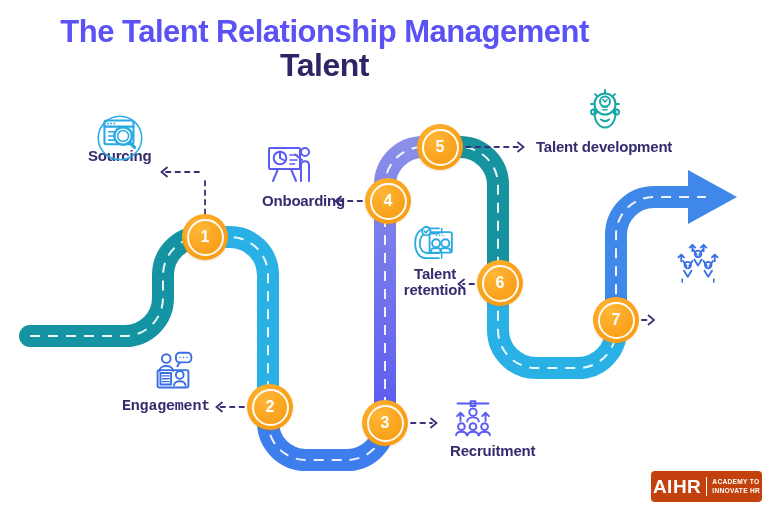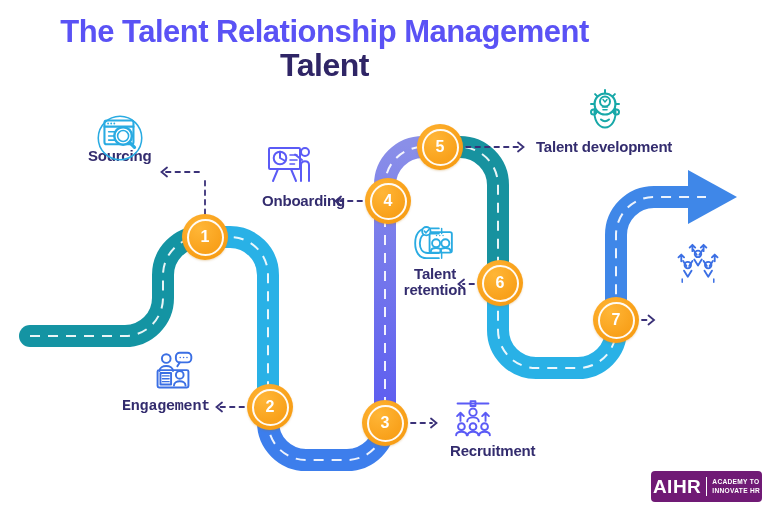--- a/index.html
+++ b/index.html
@@ -29,21 +29,21 @@
   .step-label{
     position:absolute;color:#332c6e;font-weight:bold;font-size:15px;line-height:1.08;
     white-space:nowrap;letter-spacing:-0.2px;
   }
   .step-label.wrap{white-space:normal;text-align:center;}
   
   .icon{position:absolute;}
   
   #logo{
     position:absolute;left:651px;top:471px;width:111px;height:31px;border-radius:4px;
-    background:#701a75;display:flex;align-items:center;justify-content:center;gap:5px;
+    background:#c2410c;display:flex;align-items:center;justify-content:center;gap:5px;
   }
   #logo .brand{color:#fff;font-weight:bold;font-size:19px;letter-spacing:0.5px;line-height:1;}
   #logo .sep{width:1px;height:19px;background:#ffffff;}
   #logo .tag{color:#fff;font-weight:bold;font-size:6.6px;line-height:1.25;letter-spacing:0.3px;}
 </style>
 </head>
 <body>
 <div id="canvas">
 
   <div id="title">

